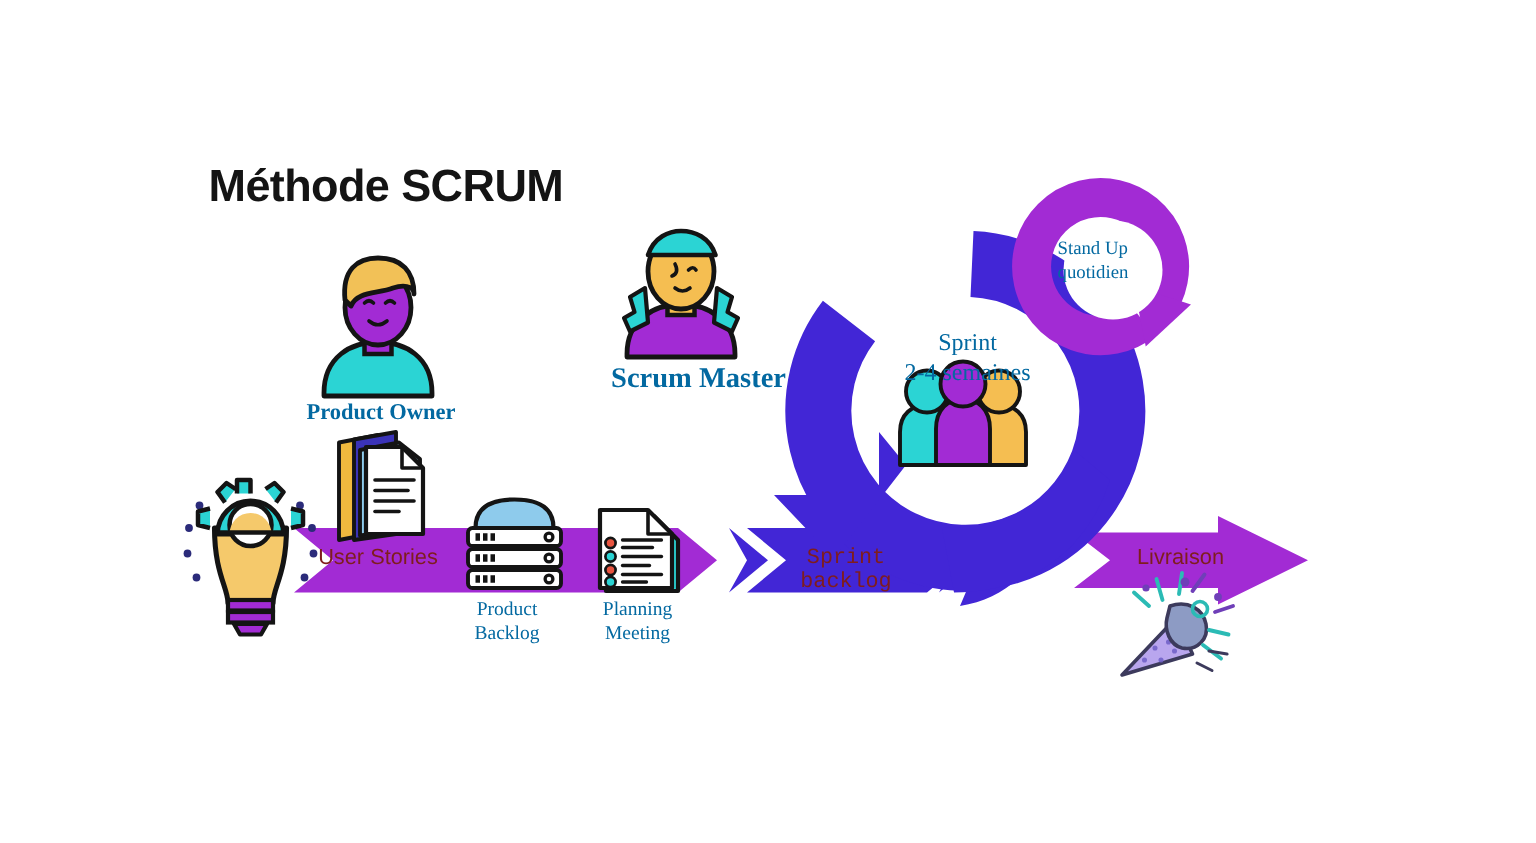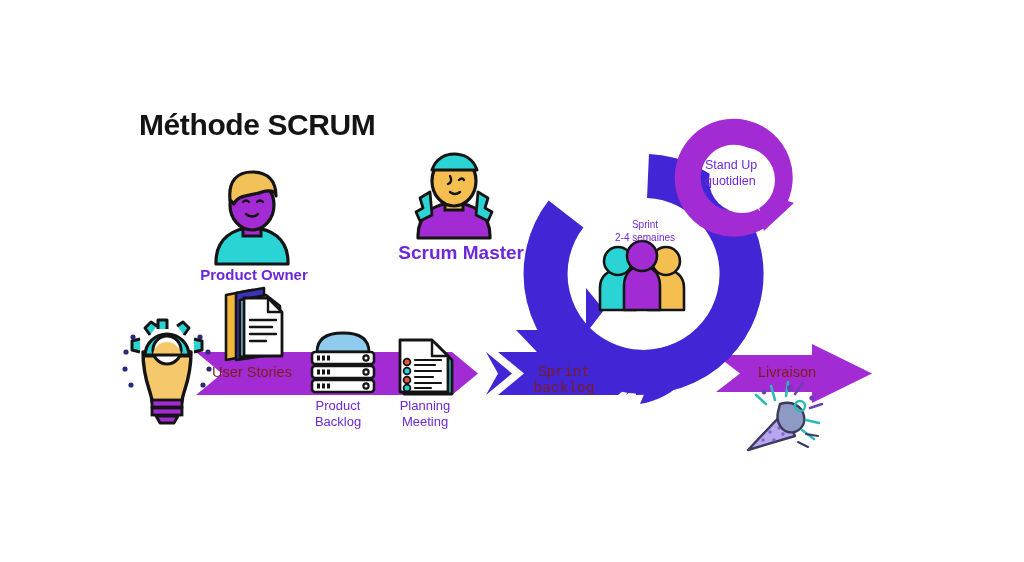--- a/index.html
+++ b/index.html
@@ -4,33 +4,33 @@
 <style>
   html,body{margin:0;padding:0;}
   body{
     width:1024px;height:562px;background:#ffffff;
     font-family:"Liberation Sans", sans-serif;
     overflow:hidden;position:relative;
   }
   #stage{position:absolute;left:0;top:0;width:1024px;height:562px;}
   svg#scene{position:absolute;left:0;top:0;width:1024px;height:562px;display:block;}
 
-  .lbl{position:absolute;color:#6d28d9;text-align:center;line-height:1.25;
-       font-family:Liberation Sans, sans-serif;white-space:pre-line;}
+  .lbl{position:absolute;color:#0369a1;text-align:center;line-height:1.25;
+       font-family:Liberation Serif, serif;white-space:pre-line;}
 
   #title{
     position:absolute;left:139px;top:108px;
     font-size:30px;font-weight:bold;letter-spacing:-0.4px;
     color:#141414;font-family:"Liberation Sans", sans-serif;
   }
 
   #po-label{left:180px;top:266px;width:148px;font-size:15px;font-weight:bold;}
   #sm-label{left:384px;top:241px;width:140px;font-size:19px;font-weight:bold;text-align:right;}
   #team-label{left:580px;top:305px;width:130px;font-size:15px;font-weight:bold;}
-  #sprint-label{left:586px;top:219px;width:118px;font-size:10px;font-weight:normal;}
+  #sprint-label{left:586px;top:219px;width:118px;font-size:16px;font-weight:normal;}
   #standup-label{left:705px;top:158px;width:90px;font-size:12.5px;font-weight:normal;text-align:left;}
   #vision-label{left:205px;top:398px;width:84px;font-size:13px;}
   #backlog-label{left:296px;top:398px;width:84px;font-size:13px;}
   #planning-label{left:383px;top:398px;width:84px;font-size:13px;}
   #demo-label{left:692px;top:458px;width:176px;font-size:13px;}
 
   .band-text{position:absolute;color:#7f1d1d;font-size:14.5px;font-weight:normal;
              text-align:center;font-family:"Liberation Sans", sans-serif;}
   #t-user-stories{left:198px;top:364px;width:108px;}
   #t-sprint-backlog{left:509px;top:364px;width:110px;font-family:Liberation Mono, monospace;}

